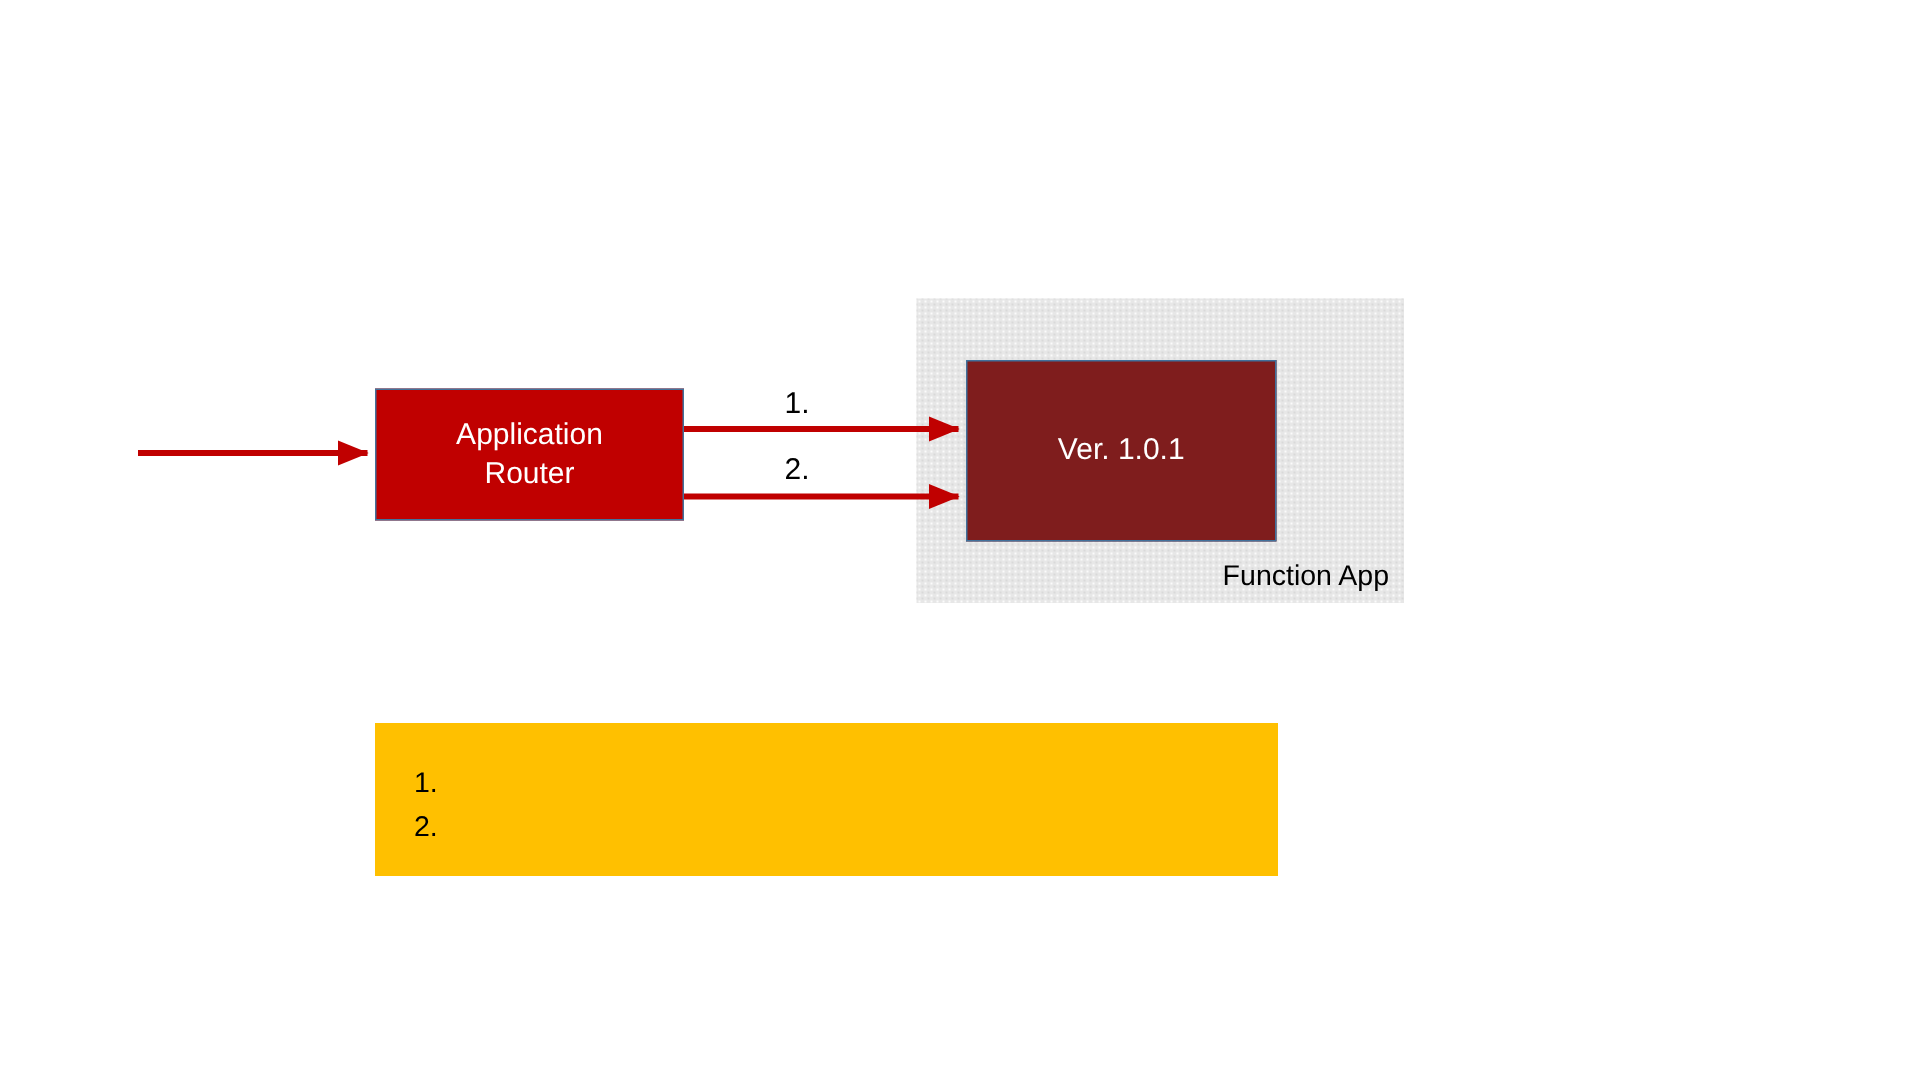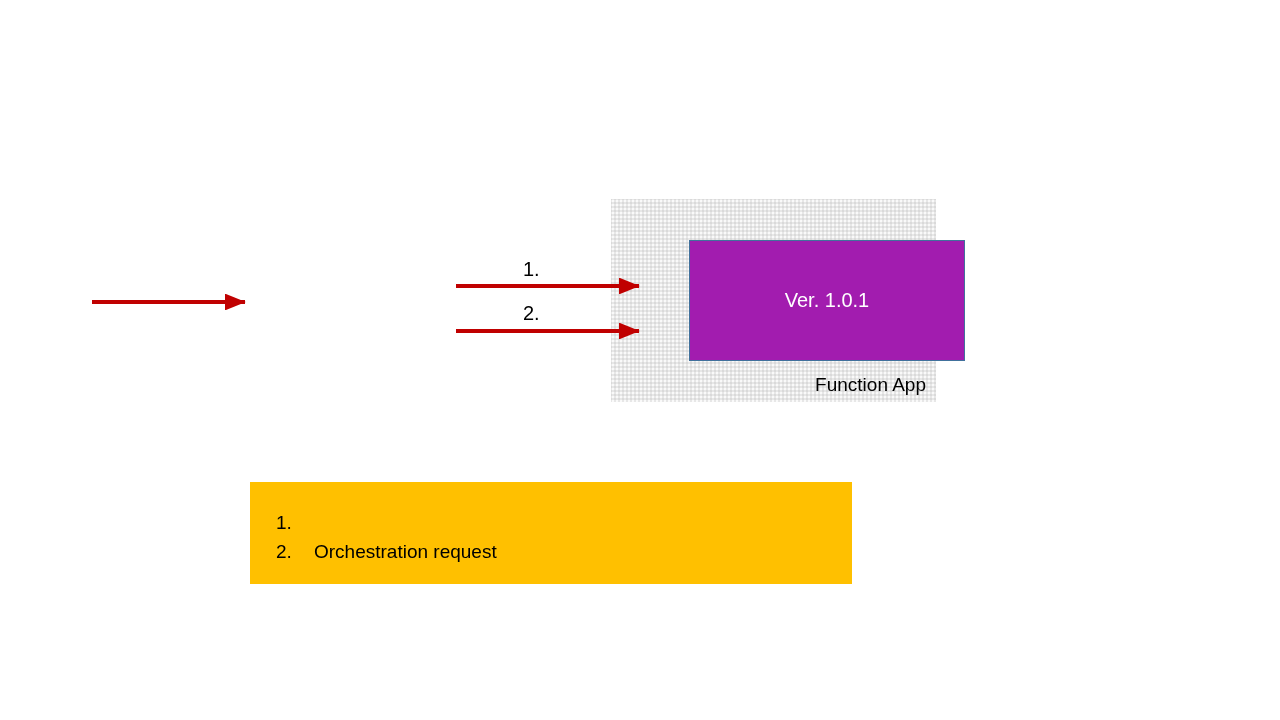--- a/index.html
+++ b/index.html
@@ -67,26 +67,25 @@
     top: 259px;
     width: 206px;
     height: 88px;
     background: #c00000;
     border: 1px solid #41719c;
     font-size: 20px;
   }
   .box-version {
     left: 644px;
     top: 240px;
-    width: 276px;
+    width: 207px;
     height: 121px;
-    background: #a21caf;
+    background: #7f1d1d;
     border: 1px solid #41719c;
     font-size: 20px;
-    margin-left: 45px;
   }
 
   
   .legend-box {
     left: 250px;
     top: 482px;
     width: 602px;
     height: 102px;
     background: #ffc000;
     padding: 26px 0 0 26px;
@@ -138,20 +137,26 @@
 <div id="canvas">
 
   <div class="node group-container">
     <span class="group-label">Function App</span>
   </div>
 
   <div class="node box box-version">
     <span>Ver. 1.0.1</span>
   </div>
 
+  <div class="node box box-router">
+    <span>
+      <span>Application</span><br>
+      <span>Router</span>
+    </span>
+  </div>
 
   <svg id="connectors" viewBox="0 0 1280 720">
     <defs>
       <marker id="arrowhead" markerWidth="5.2" markerHeight="4.2" refX="5.0" refY="2.1" orient="auto" markerUnits="strokeWidth">
         <path d="M0,0 L5.2,2.1 L0,4.2 z" fill="#c00000"></path>
       </marker>
     </defs>
 
     <line x1="92" y1="302" x2="245" y2="302" stroke="#c00000" stroke-width="4" marker-end="url(#arrowhead)"></line>
 
@@ -163,18 +168,17 @@
   <span class="arrow-label arrow-label-1">1.</span>
   <span class="arrow-label arrow-label-2">2.</span>
 
   <div class="node legend-box">
     <ul class="legend-list">
       <li class="legend-item">
         <span class="legend-num">1.</span>
       </li>
       <li class="legend-item">
         <span class="legend-num">2.</span>
-        <span class="legend-text">Orchestration request</span>
       </li>
     </ul>
   </div>
 
 </div>
 
 </body></html>

